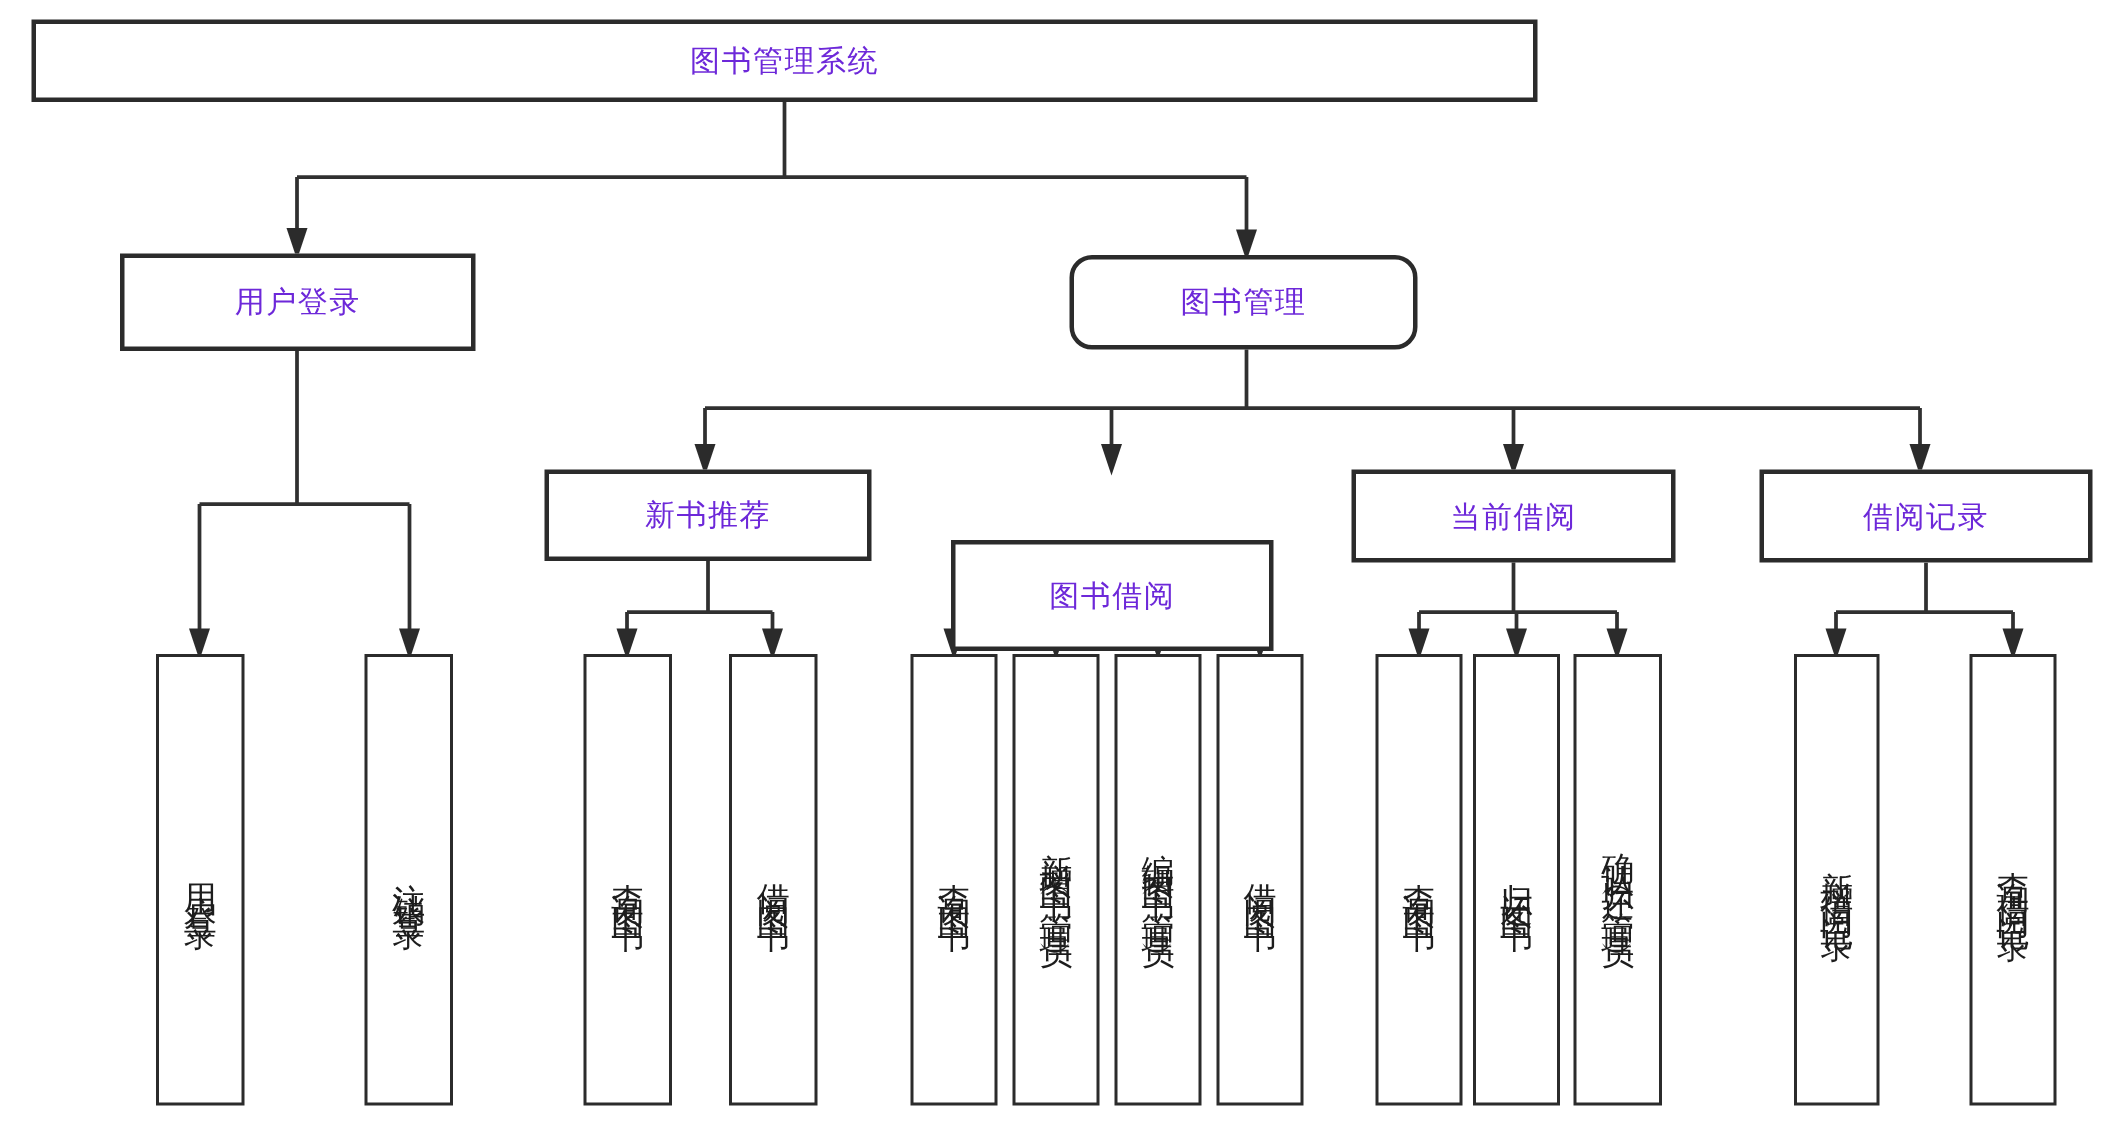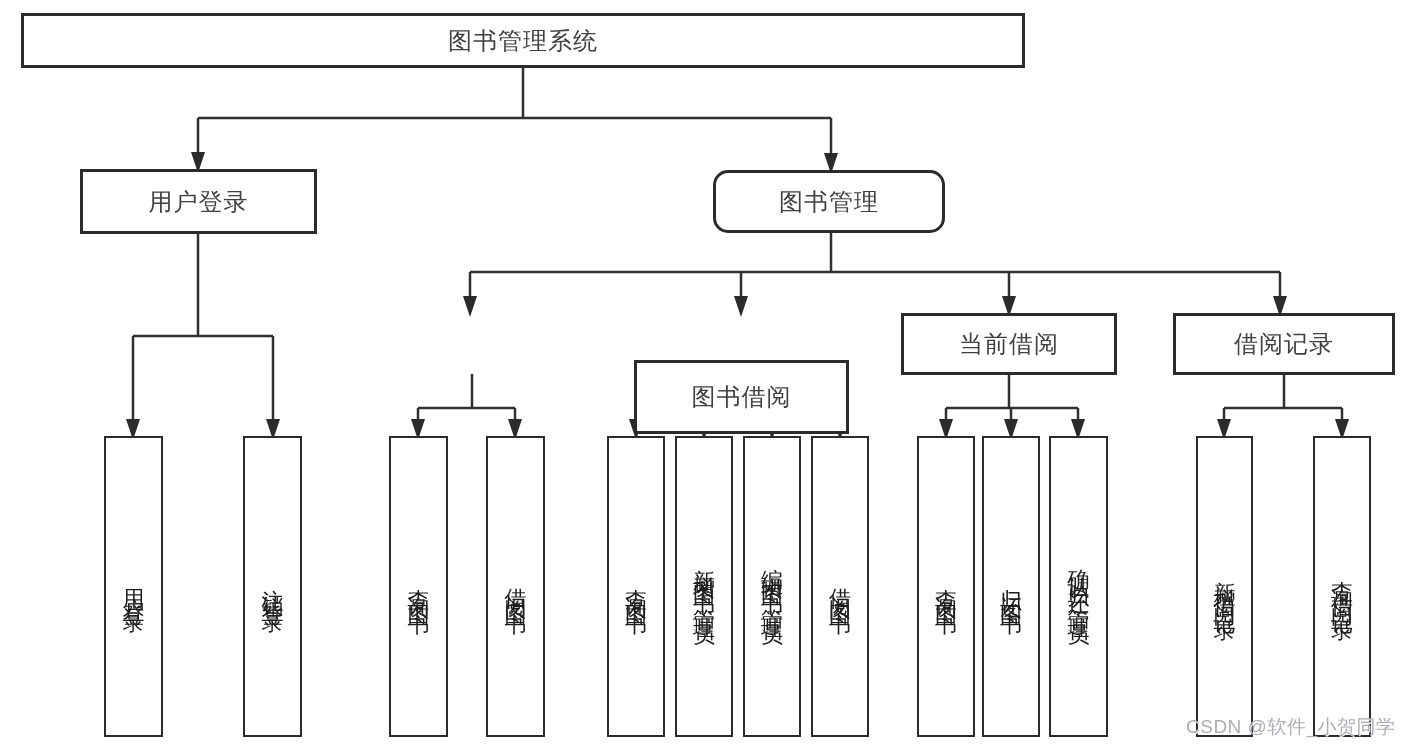--- a/index.html
+++ b/index.html
@@ -5,21 +5,21 @@
   html,body{margin:0;padding:0;background:#fff;}
   #canvas{
     position:relative;width:1405px;height:747px;background:#ffffff;overflow:hidden;
     font-family:"Liberation Sans","DejaVu Sans",sans-serif;color:#1d1d1d;
   }
   #connectors{position:absolute;left:0;top:0;width:1405px;height:747px;}
   .node{
     position:absolute;box-sizing:border-box;background:#ffffff;
     border:3px solid #2b2b2b;display:flex;align-items:center;justify-content:center;
   }
-  .hlabel{font-size:24px;letter-spacing:1px;white-space:nowrap;color:#404040;}
+  .hlabel{font-size:20px;letter-spacing:1px;white-space:nowrap;color:#6d28d9;}
   .leaf{border-width:2.5px;}
   .vlabel{
     writing-mode:vertical-rl;text-orientation:mixed;
     font-size:22px;line-height:1;letter-spacing:8px;color:#1d1d1d;white-space:nowrap;
   }
   #watermark{
     position:absolute;left:1186px;top:714px;font-size:19px;letter-spacing:0.5px;
     color:#a9afb7;white-space:nowrap;
     text-shadow:1px 1px 0 rgba(255,255,255,0.95);
   }
@@ -99,20 +99,23 @@
     <span class="hlabel">图书管理系统</span>
   </div>
 
   <div class="node" style="left:80px;top:169px;width:237px;height:65px;">
     <span class="hlabel">用户登录</span>
   </div>
   <div class="node" style="left:713px;top:170px;width:232px;height:63px;border-radius:15px;">
     <span class="hlabel">图书管理</span>
   </div>
 
+  <div class="node" style="left:363px;top:313px;width:218px;height:61px;">
+    <span class="hlabel">新书推荐</span>
+  </div>
   <div class="node" style="left:634px;top:327px;width:215px;height:74px;margin-top:33px;">
     <span class="hlabel">图书借阅</span>
   </div>
   <div class="node" style="left:901px;top:313px;width:216px;height:62px;">
     <span class="hlabel">当前借阅</span>
   </div>
   <div class="node" style="left:1173px;top:313px;width:222px;height:62px;">
     <span class="hlabel">借阅记录</span>
   </div>
 
@@ -153,14 +156,13 @@
     <span class="vlabel">确认归还（管理员）</span>
   </div>
 
   <div class="node leaf" style="left:1196px;top:436px;width:57px;height:301px;">
     <span class="vlabel">新增借阅记录</span>
   </div>
   <div class="node leaf" style="left:1313px;top:436px;width:58px;height:301px;">
     <span class="vlabel">查询借阅记录</span>
   </div>
 
-  <div id="watermark">CSDN @软件_小贺同学</div>
 </div>
 
 </body></html>

